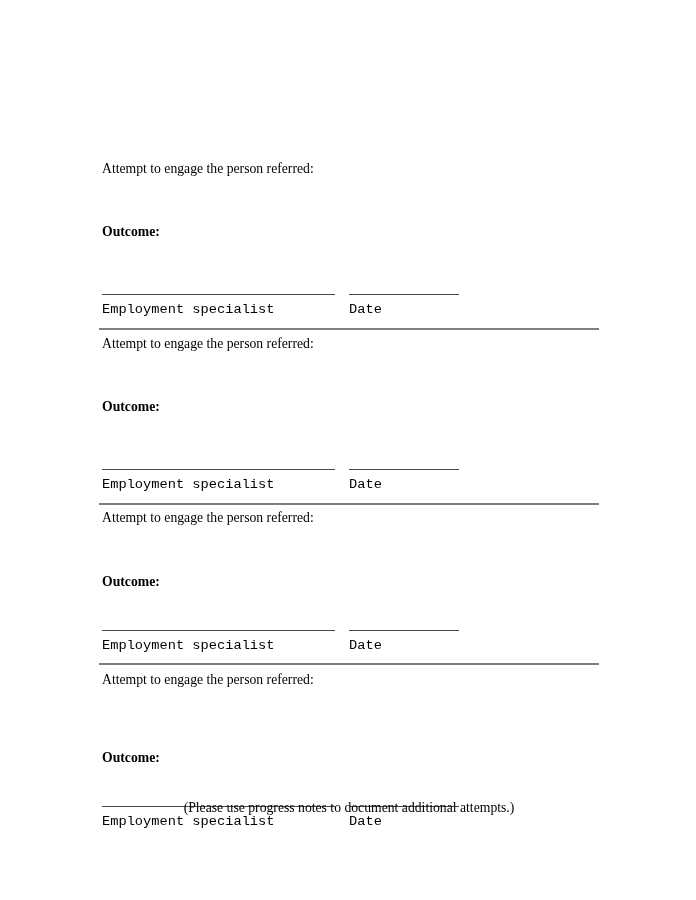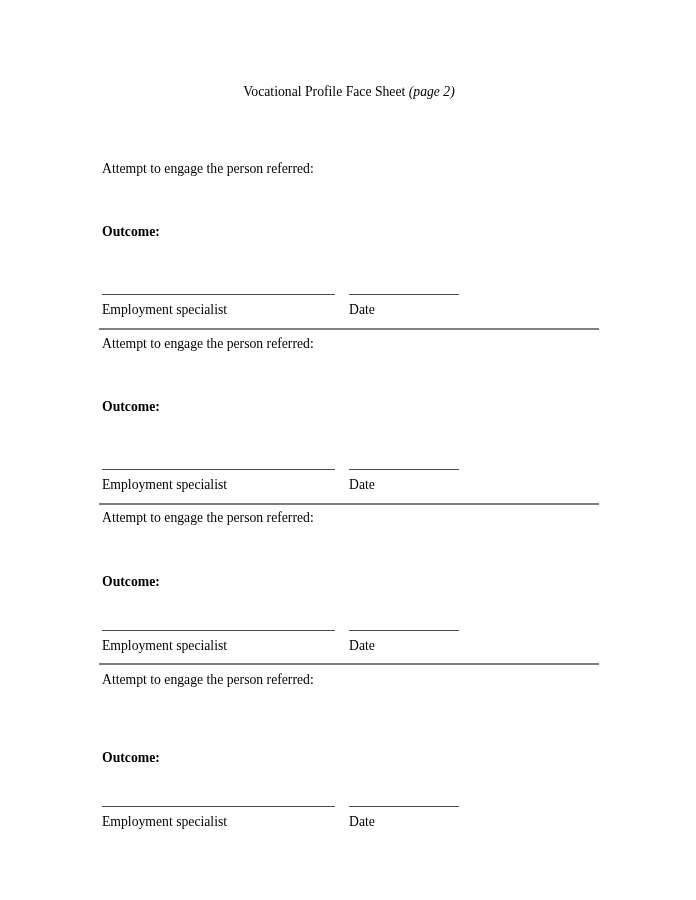--- a/index.html
+++ b/index.html
@@ -62,20 +62,21 @@
   }
   .sig-field { border-top: 1px solid #4a4a4a; height: 1px; }
   .sig-field.name { width: 233px; }
   .sig-field.date { width: 110px; }
 
   .labels-row {
     position: absolute;
     top: var(--labels-top);
     left: 0;
     display: flex;
+    font-family: Liberation Mono, monospace;
   }
   .labels-row .name-label { width: 247px; }
 
   .section-divider {
     position: absolute;
     top: var(--divider-top);
     left: -3px;
     width: 500px;
     border-top: 2px solid #7f7f7f;
     height: 0;
@@ -88,25 +89,20 @@
     width: 494px;
     text-align: center;
     white-space: nowrap;
   }
 </style>
 </head>
 <body>
 
 <div class="page">
 
-  <div class="doc-title">
-    <span>Vocational Profile Face Sheet</span>
-    <span> </span>
-    <span class="suffix">(page 2)</span>
-  </div>
 
   <div class="section" style="top:117px">
     <div class="attempt-line">Attempt to engage the person referred:</div>
     <div class="outcome-line">Outcome:</div>
     <div class="sig-row">
       <div class="sig-field name"></div>
       <div class="sig-field date"></div>
     </div>
     <div class="labels-row">
       <div class="name-label">Employment specialist</div>
@@ -149,14 +145,15 @@
     <div class="sig-row">
       <div class="sig-field name"></div>
       <div class="sig-field date"></div>
     </div>
     <div class="labels-row">
       <div class="name-label">Employment specialist</div>
       <div>Date</div>
     </div>
   </div>
 
+  <div class="footer-note">(Please use progress notes to document additional attempts.)</div>
 
 </div>
 
 </body></html>

